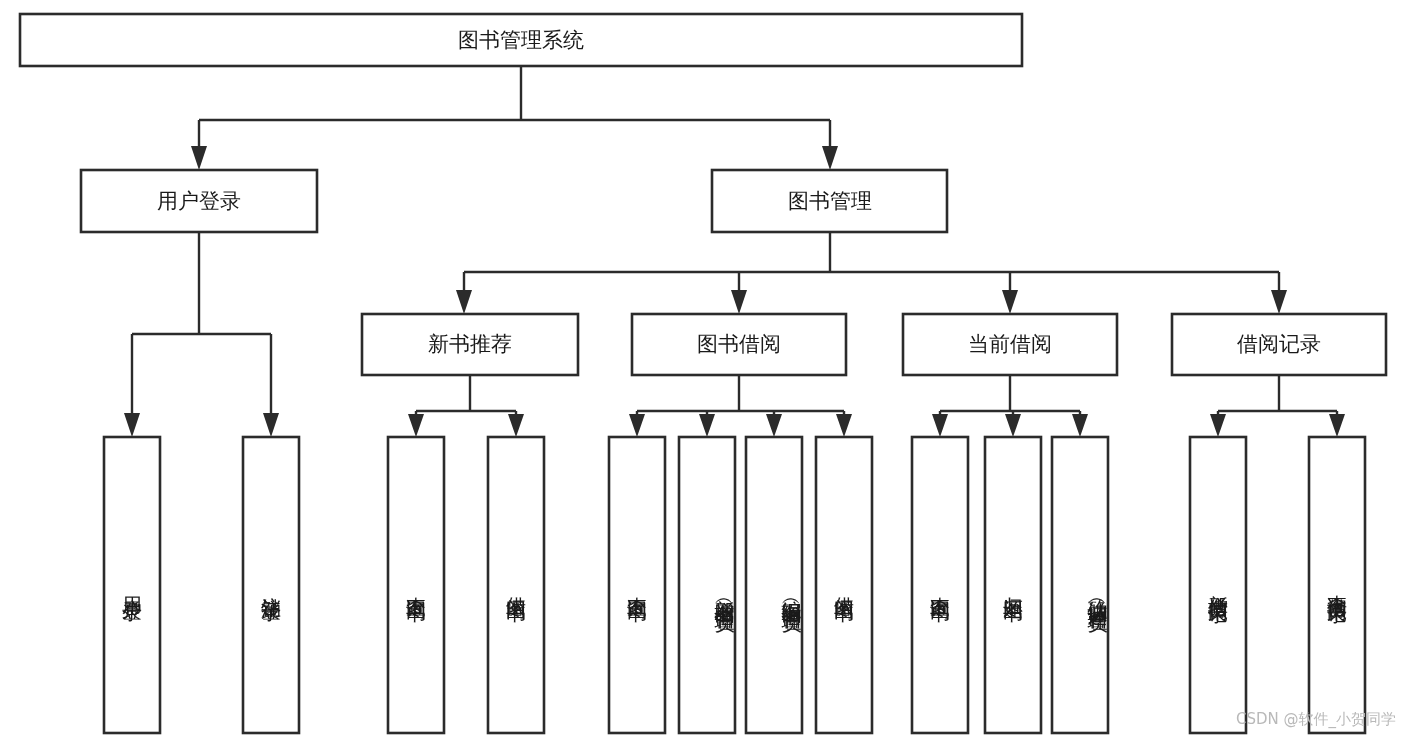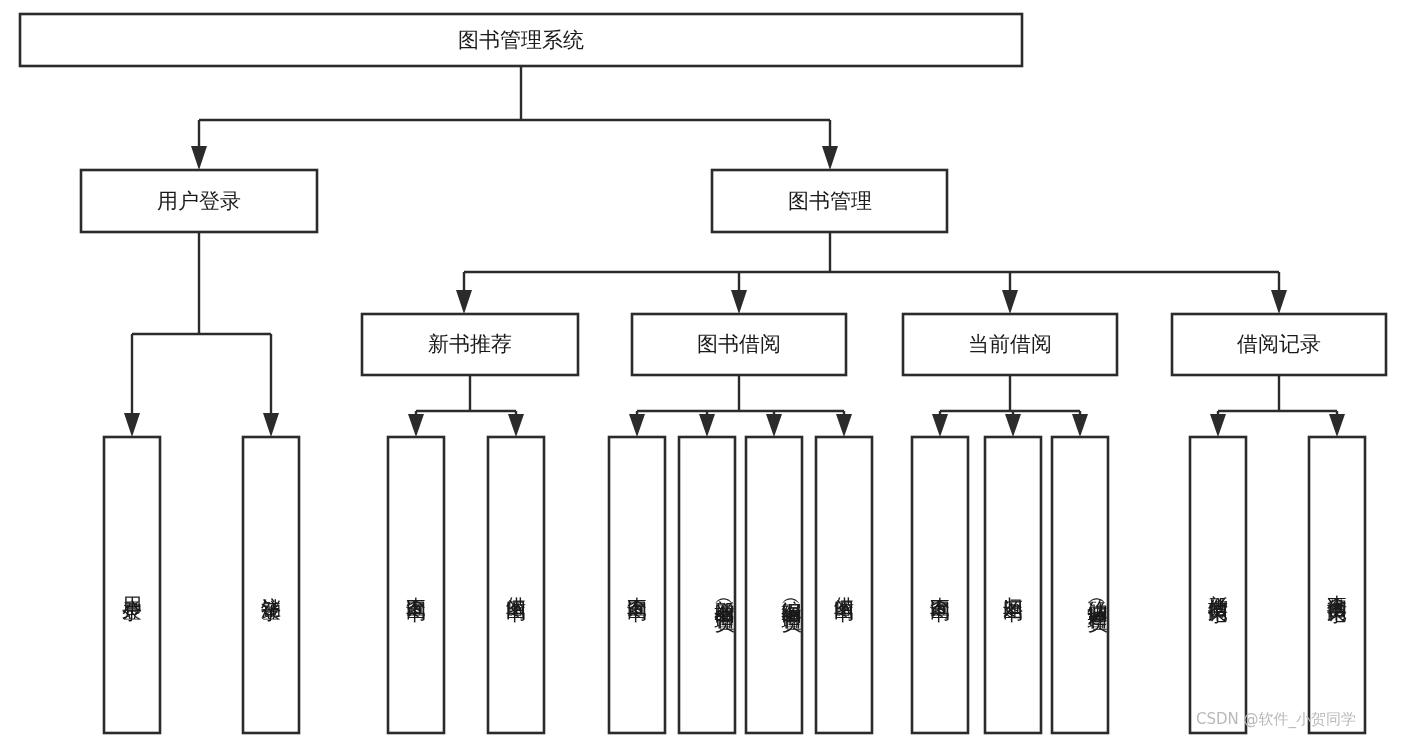--- a/index.html
+++ b/index.html
@@ -64,20 +64,21 @@
     justify-content: center;
     pointer-events: none;
     user-select: none;
   }
   .watermark {
     position: absolute;
     font-family: "DejaVu Sans", "Liberation Sans", sans-serif;
     font-size: 15px;
     color: #b9b9b9;
     white-space: nowrap;
+    margin-left: 40px;
   }
 </style>
 </head>
 <body>
 
 <div id="diagram-root">
 
   <svg class="diagram-canvas" viewBox="0 0 1405 747">
 
     <g>

